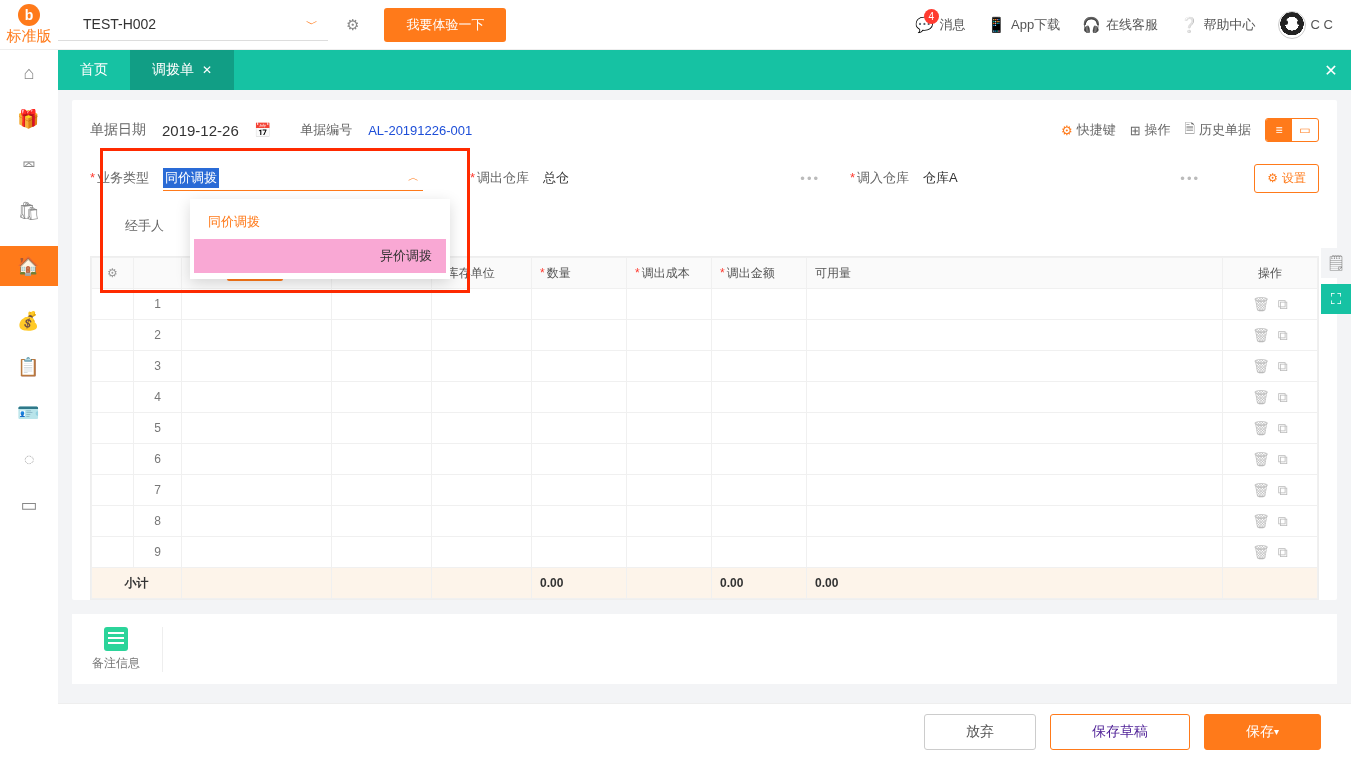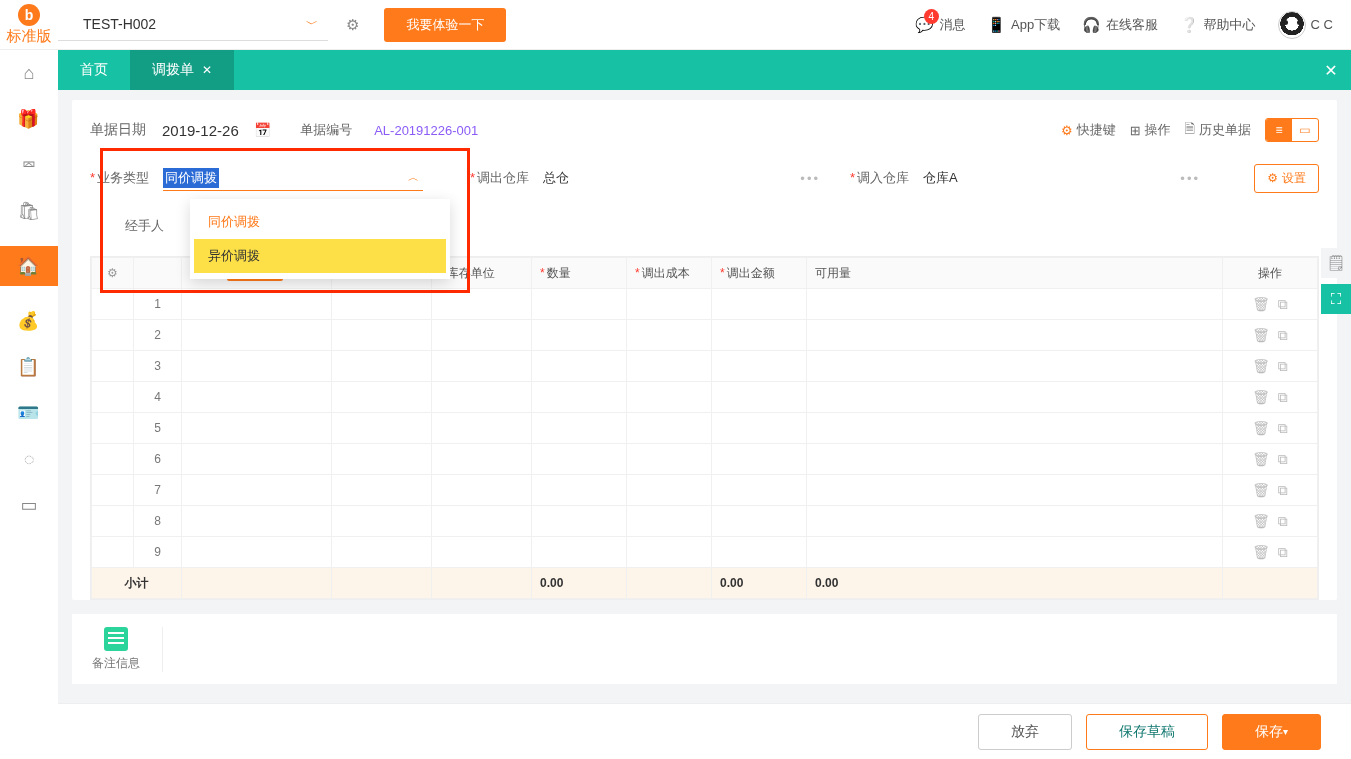--- a/index.html
+++ b/index.html
@@ -36,21 +36,21 @@
 .tab-bar .close-all { margin-left:auto; width:40px; display:flex; align-items:center; justify-content:center; color:#fff; background:#16c2a3; cursor:pointer; font-size:16px; }
 
 
 .main { position:absolute; left:58px; right:0; top:90px; bottom:0; background:#f3f4f6; padding:10px 14px 0 14px; overflow:hidden; }
 .card { background:#fff; border-radius:2px; padding:12px 18px 0 18px; }
 .doc-head { display:flex; align-items:center; height:36px; gap:10px; }
 .doc-head .lbl { color:#666; font-size:14px; }
 .doc-head .dateval { color:#333; font-size:15px; margin-left:6px; }
 .doc-head .cal-ic { color:#ff7a1a; font-size:14px; margin-left:6px; }
 .doc-head .docno-lbl { margin-left:18px; color:#666; }
-.doc-head .docno { color:#8b5cf6; margin-left:12px; }
+.doc-head .docno { color:#1d4ed8; margin-left:6px; }
 .head-right { margin-left:auto; display:flex; align-items:center; gap:14px; }
 .head-right .lk { color:#666; font-size:13px; display:flex; align-items:center; gap:4px; cursor:pointer; }
 .head-right .lk .pre-ic { color:#ff7a1a; }
 .view-toggle { display:flex; border:1px solid #ff7a1a; border-radius:3px; overflow:hidden; height:24px; }
 .view-toggle span { width:26px; display:flex; align-items:center; justify-content:center; font-size:12px; color:#ff7a1a; cursor:pointer; }
 .view-toggle span.active { background:#ff7a1a; color:#fff; }
 
 
 .filter-wrap { position:relative; margin-top:6px; }
 .highlight-box { position:absolute; left:10px; top:-6px; width:370px; height:145px; border:3px solid #ff2a00; pointer-events:none; z-index:15; }
@@ -61,21 +61,21 @@
 .fcell.biz .flabel { min-width:74px; }
 .fcell .fval { color:#333; }
 .fcell .dots { position:absolute; right:30px; color:#bbb; letter-spacing:2px; cursor:pointer; }
 .biz-input { display:flex; align-items:center; width:260px; border-bottom:1px solid #ff7a1a; height:26px; position:relative; }
 .biz-input .selected { background:#2a6bd6; color:#fff; padding:1px 2px; font-size:13px; }
 .biz-input .caret-up { position:absolute; right:4px; color:#ff7a1a; font-size:11px; }
 .set-btn { margin-left:auto; border:1px solid #ff7a1a; color:#ff7a1a; background:#fff; border-radius:3px; padding:5px 12px; font-size:12px; cursor:pointer; display:flex; gap:4px; align-items:center;}
 .dropdown { position:absolute; left:100px; top:34px; width:260px; background:#fff; box-shadow:0 4px 14px rgba(0,0,0,.15); z-index:20; padding:6px 4px; }
 .dropdown .opt { padding:8px 14px; font-size:13px; cursor:pointer; }
 .dropdown .opt.sel { color:#ff7a1a; }
-.dropdown .opt.hover { background:#fde047; color:#333; }
+.dropdown .opt.hover { background:#f9a8d4; color:#333;text-align:right; }
 
 
 .tbl-wrap { margin-top:6px; border:1px solid #eee; }
 .tbl { width:100%; border-collapse:collapse; table-layout:fixed; }
 .tbl th, .tbl td { border:1px solid #f0f0f0; height:31px; font-size:12px; padding:0 8px; text-align:left; color:#555; }
 .tbl th { background:#fafafa; font-weight:normal; }
 .tbl th .star { color:#ff3b30; margin-right:2px; }
 .tbl .gear-col { width:42px; text-align:center; color:#999; }
 .tbl .idx-col { width:48px; text-align:center; color:#777; }
 .tbl .op-col { width:95px; text-align:center; }
@@ -86,23 +86,23 @@
 
 
 .remark-card { background:#fff; margin-top:14px; display:flex; align-items:center; height:70px; padding:0 20px; }
 .remark-left { display:flex; flex-direction:column; align-items:center; gap:4px; color:#777; font-size:12px; border-right:1px solid #eee; padding-right:22px; }
 .remark-left .ric { width:24px; height:24px; background:#2bd49a; border-radius:3px; position:relative; }
 .remark-left .ric::before{content:"";position:absolute;left:4px;right:4px;top:5px;height:2px;background:#fff;box-shadow:0 5px 0 #fff,0 10px 0 #fff;}
 .remark-input { flex:1; margin-left:22px; border:none; outline:none; font-size:13px; color:#999; }
 
 
 .footer { position:absolute; left:0; right:0; bottom:0; height:56px; background:#fff; border-top:1px solid #eee; display:flex; align-items:center; justify-content:flex-end; padding:0 30px; gap:14px; }
-.btn { border-radius:3px; padding:8px 32px; font-size:14px; cursor:pointer; }
+.btn { border-radius:3px; padding:8px 41px; font-size:14px; cursor:pointer; }
 .btn-discard { background:#fff; border:1px solid #ccc; color:#555; }
-.btn-draft { background:#fff; border:1px solid #ff7a1a; color:#0f766e; }
+.btn-draft { background:#fff; border:1px solid #ff7a1a; color:#4c1d95; }
 .btn-save { background:#ff7a1a; border:1px solid #ff7a1a; color:#fff; display:flex; align-items:center; gap:0;justify-content:center; }
 .btn-save .car { font-size:10px; }
 
 
 .float-right { position:absolute; right:0; top:248px; display:flex; flex-direction:column; gap:6px; }
 .float-ic { width:30px; height:30px; display:flex; align-items:center; justify-content:center; font-size:15px; cursor:pointer; }
 .float-ic.gray { background:#f3f4f6; color:#888; }
 .float-ic.teal { background:#16c2a3; color:#fff; }
 </style>
 </head>

